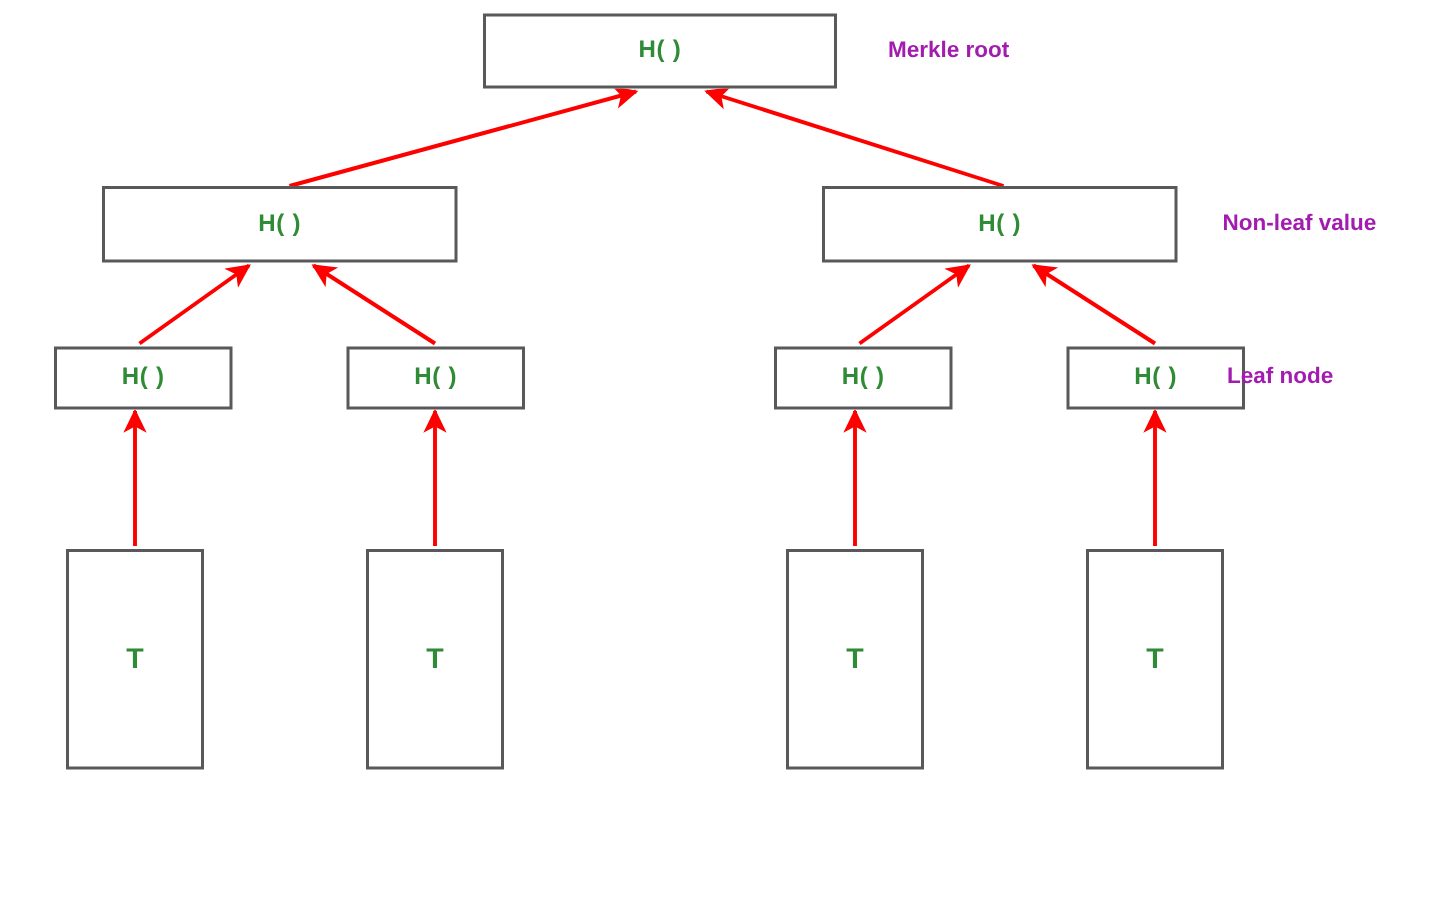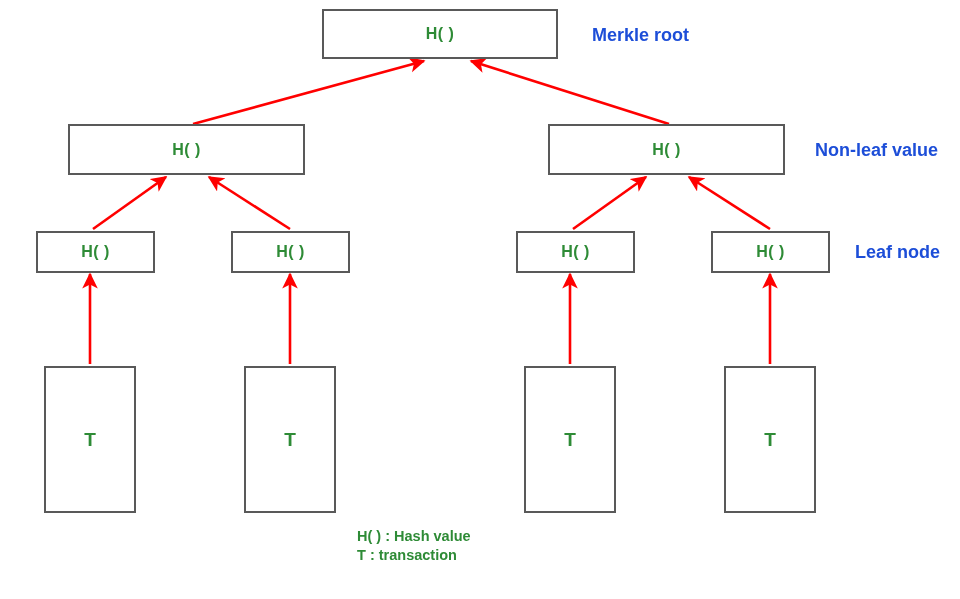--- a/index.html
+++ b/index.html
@@ -32,23 +32,23 @@
   }
   .hash-box {
     font-size: 16px;
     letter-spacing: 0.5px;
   }
   .tx-box {
     font-size: 19px;
   }
   .side-label {
     position: absolute;
-    color: #1d4ed8;
+    color: #a21caf;
     font-weight: bold;
-    font-size: 18px;
+    font-size: 15px;
     font-family: "Liberation Sans", sans-serif;
     white-space: nowrap;
   }
   .legend {
     position: absolute;
     color: #2E8B36;
     font-weight: bold;
     font-size: 14.5px;
     line-height: 19px;
     font-family: "Liberation Sans", sans-serif;
@@ -106,33 +106,29 @@
   </div>
   <div class="node-box hash-box" style="left:231px; top:231px; width:119px; height:42px;">
     <span>H( )</span>
   </div>
   <div class="node-box hash-box" style="left:516px; top:231px; width:119px; height:42px;">
     <span>H( )</span>
   </div>
   <div class="node-box hash-box" style="left:711px; top:231px; width:119px; height:42px;">
     <span>H( )</span>
   </div>
-  <div class="side-label" style="left:855px; top:242px;">Leaf node</div>
+  <div class="side-label" style="left:818px; top:242px;">Leaf node</div>
 
   <div class="node-box tx-box" style="left:44px; top:366px; width:92px; height:147px;">
     <span>T</span>
   </div>
   <div class="node-box tx-box" style="left:244px; top:366px; width:92px; height:147px;">
     <span>T</span>
   </div>
   <div class="node-box tx-box" style="left:524px; top:366px; width:92px; height:147px;">
     <span>T</span>
   </div>
   <div class="node-box tx-box" style="left:724px; top:366px; width:92px; height:147px;">
     <span>T</span>
   </div>
 
-  <div class="legend" style="left:357px; top:527px;">
-    <div>H( ) : Hash value</div>
-    <div>T : transaction</div>
-  </div>
 
 </div>
 
 </body></html>

